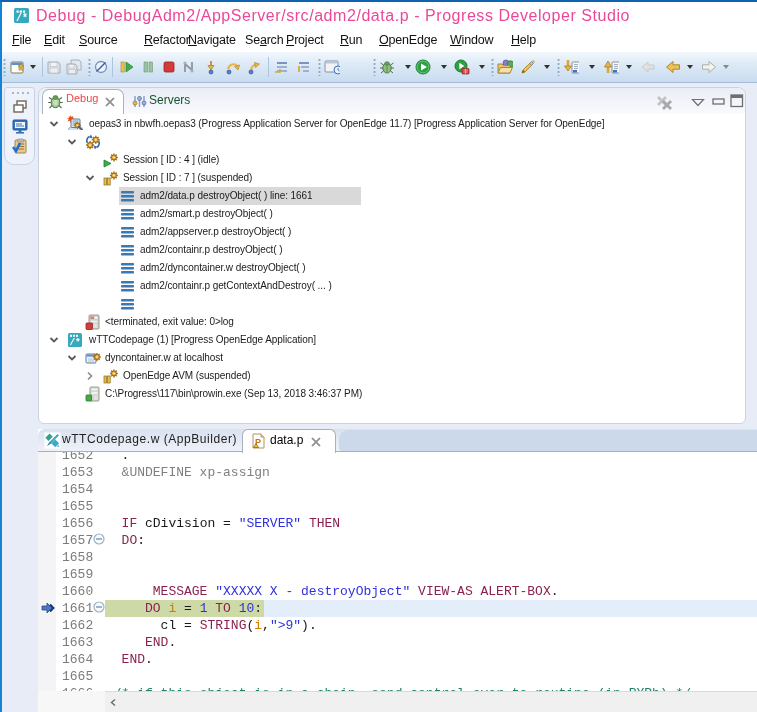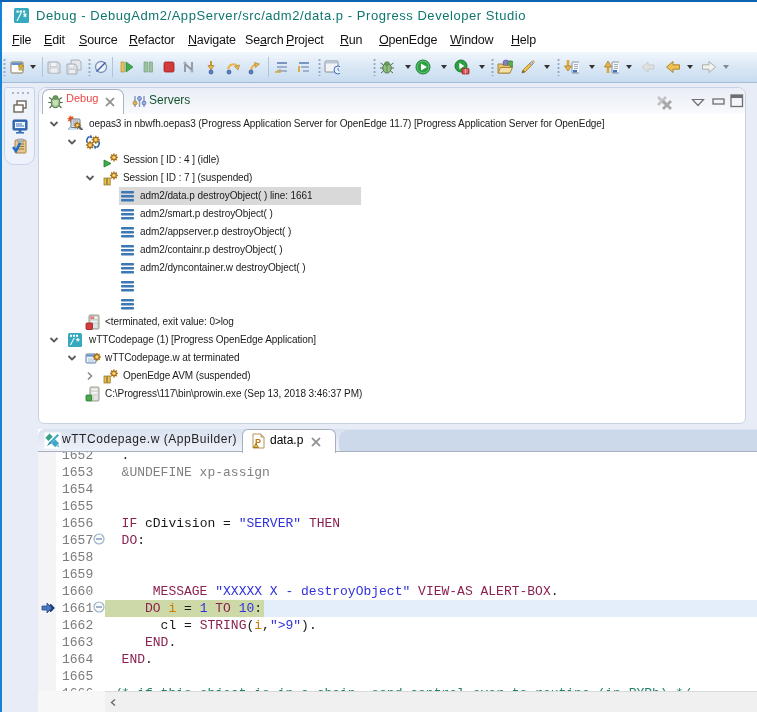--- a/index.html
+++ b/index.html
@@ -2,21 +2,21 @@
 <html><head>
 <meta charset="utf-8">
 <style>
 html,body{margin:0;padding:0;}
 body{width:757px;height:712px;overflow:hidden;position:relative;background:#e7ecf7;
  font-family:"Liberation Sans",sans-serif;-webkit-font-smoothing:antialiased;}
 .abs{position:absolute;}
 #topline{position:absolute;top:0;left:0;width:757px;height:2px;background:#0f64b0;}
 #leftline{position:absolute;top:2px;left:0;width:2px;height:710px;background:#1583d5;}
 #titlebar{position:absolute;top:2px;left:2px;width:755px;height:26px;background:#fff;}
-#title{position:absolute;left:34px;top:0;height:26px;line-height:27px;font-size:13px;letter-spacing:0.55px;color:#0f766e;}
+#title{position:absolute;left:34px;top:0;height:26px;line-height:27px;font-size:16px;letter-spacing:0.55px;color:#ec4899;}
 #menubar{position:absolute;top:28px;left:2px;width:755px;height:24px;background:#fff;text-align:center;}
 .mi{position:absolute;top:0;height:24px;line-height:25px;font-size:12.5px;letter-spacing:-0.2px;color:#111;}
 #toolbar{position:absolute;top:52px;left:2px;width:755px;height:30px;
  background:linear-gradient(#f2f7fd,#dcE9f6 45%,#c8dcf0);border-bottom:1px solid #a3bcd8;}
 .ti{position:absolute;top:7px;width:16px;height:16px;}
 .tsep{position:absolute;top:5px;width:1px;height:20px;background:#aec4dc;}
 .tgrip{position:absolute;top:6px;width:3px;height:18px;
  background:radial-gradient(circle at 1.5px 2px,#8fa8c4 1px,transparent 1.2px) 0 0/3px 4px repeat-y;}
 .darr{position:absolute;top:13px;width:0;height:0;border-left:3.5px solid transparent;
  border-right:3.5px solid transparent;border-top:4px solid #333;}
@@ -64,21 +64,21 @@
       <rect x="5.7" y="2.5" width="2.2" height="2.2" fill="#fff"></rect>
       <rect x="8.9" y="2.5" width="2.2" height="2.2" fill="#fff"></rect>
   <text x="2" y="12.5" font-family="Liberation Mono" font-size="10" font-weight="bold" fill="#fff">/*</text>
  </svg>
  <div id="title">Debug - DebugAdm2/AppServer/src/adm2/data.p - Progress Developer Studio</div>
 </div>
 <div id="menubar">
  <span class="mi" style="left:10px"><u>F</u>ile</span>
  <span class="mi" style="left:42px"><u>E</u>dit</span>
  <span class="mi" style="left:77px"><u>S</u>ource</span>
- <span class="mi" style="left:127px"><u>R</u>efactor</span>
+ <span class="mi" style="left:142px"><u>R</u>efactor</span>
  <span class="mi" style="left:186px"><u>N</u>avigate</span>
  <span class="mi" style="left:243px">Se<u>a</u>rch</span>
  <span class="mi" style="left:284px"><u>P</u>roject</span>
  <span class="mi" style="left:338px"><u>R</u>un</span>
  <span class="mi" style="left:377px"><u>O</u>penEdge</span>
  <span class="mi" style="left:448px"><u>W</u>indow</span>
  <span class="mi" style="left:509px"><u>H</u>elp</span>
 </div>
 <div id="toolbar">
 <div class="tgrip" style="left:1px"></div>
@@ -380,20 +380,21 @@
       <use href="#frame"></use>
     </svg>
 <div class="trow" style="left:101px;top:153px">adm2/containr.p destroyObject( )</div>
 <svg class="ticon" style="left:81px;top:172px">
       <use href="#frame"></use>
     </svg>
 <div class="trow" style="left:101px;top:171px">adm2/dyncontainer.w destroyObject( )</div>
 <svg class="ticon" style="left:81px;top:190px">
       <use href="#frame"></use>
     </svg>
+<div class="trow" style="left:101px;top:189px">adm2/containr.p getContextAndDestroy( ... )</div>
 <svg class="ticon" style="left:81px;top:208px">
       <use href="#frame"></use>
     </svg>
 <svg class="ticon" style="left:46px;top:226px">
       <use href="#term"></use>
     </svg>
 <div class="trow" style="left:66px;top:225px">&lt;terminated, exit value: 0&gt;log</div>
 <svg class="chev" style="left:10px;top:247px">
       <use href="#chevD"></use>
     </svg>
@@ -403,21 +404,21 @@
 <div class="trow" style="left:50px;top:243px">wTTCodepage (1) [Progress OpenEdge Application]</div>
 <svg class="chev" style="left:28px;top:265px">
       <use href="#chevD"></use>
     </svg>
 <svg class="ticon" style="left:46px;top:262px">
       <rect x="1" y="4" width="10" height="9" rx="1" fill="#eef4fa" stroke="#5a7aa8"></rect>
       <rect x="1.5" y="4.5" width="9" height="2.2" fill="#6a94c8"></rect>
       <path d="M3 9 H9 M3 11 H9" stroke="#9ab2cc" stroke-width="0.8"></path>
       <use href="#gear" transform="translate(6.5,1.5) scale(0.68)"></use>
     </svg>
-<div class="trow" style="left:66px;top:261px">wTTCodepage.w at terminated</div>
+<div class="trow" style="left:66px;top:261px">dyncontainer.w at localhost</div>
 <svg class="chev" style="left:46px;top:283px">
       <use href="#chevR"></use>
     </svg>
 <svg class="ticon" style="left:64px;top:280px">
       <use href="#sessS"></use>
     </svg>
 <div class="trow" style="left:84px;top:279px">OpenEdge AVM (suspended)</div>
 <svg class="ticon" style="left:46px;top:298px">
       <rect x="5" y="1" width="9" height="14" rx="1" fill="#d4d8cc" stroke="#9aa08f"></rect>
       <rect x="6.5" y="2.5" width="6" height="2" fill="#eef2f6"></rect>

